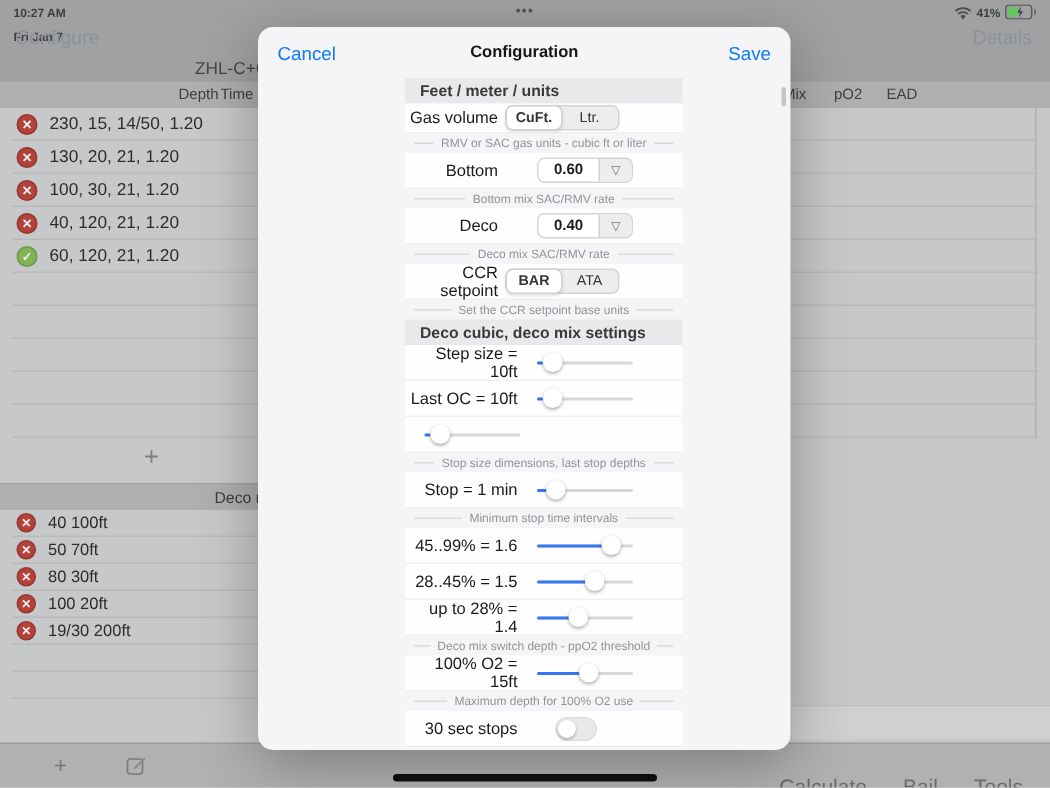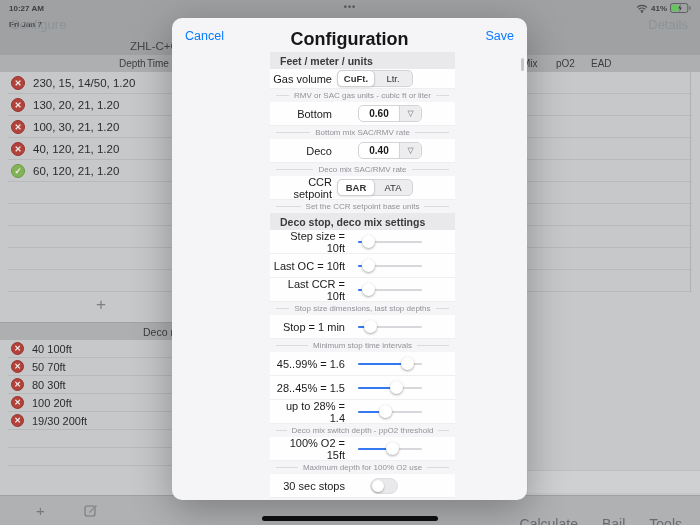--- a/index.html
+++ b/index.html
@@ -41,21 +41,21 @@
 
   .toolbar { position: absolute; left: 0; right: 0; top: 495px; height: 30px; background: #b0b1b3; border-top: 1px solid #a0a1a3; }
   .tb-plus { position: absolute; left: 36px; top: 6px; font-size: 15px; color: #75777a; }
   .tb-compose { position: absolute; left: 84px; top: 7px; }
   .tb-right { position: absolute; right: 18px; top: 20px; display: flex; gap: 24px; font-size: 14px; color: #696b6e; }
   .home-bar { position: absolute; left: 262px; top: 516px; width: 176px; height: 5px; border-radius: 3px; background: #101011; }
 
   
   .modal { position: absolute; left: 172px; top: 18px; width: 355px; height: 482px; background: #f5f5f7; border-radius: 10px; box-shadow: 0 10px 40px rgba(0,0,0,.3); }
   .m-head { position: relative; height: 34px; }
-  .m-title { position: absolute; left: 0; right: 0; top: 11px; text-align: center; font-size: 18px; font-weight: bold; color: #161618; }
+  .m-title { position: absolute; left: 0; right: 0; top: 11px; text-align: center; font-size: 11px; font-weight: bold; color: #161618; }
   .m-cancel { position: absolute; left: 13px; top: 11px; font-size: 12.5px; color: #0a7aff; }
   .m-save { position: absolute; right: 13px; top: 11px; font-size: 12.5px; color: #0a7aff; }
   .m-scroll { position: absolute; right: 3px; top: 40px; width: 3px; height: 13px; border-radius: 2px; background: #c6c6ca; }
 
   .m-content { position: absolute; left: 98px; top: 34px; width: 185px; }
   .msec { height: 17px; background: #e9e9eb; display: flex; align-items: center; padding-left: 10px; font-size: 10.5px; font-weight: bold; color: #3a3a3c; }
   .mrow, .srow, .trow { background: #fefefe; display: flex; align-items: center; border-bottom: 1px solid #efeff2; }
   .mrow { height: 24px; } .mrow.short { height: 20px; }
   .srow { height: 24px; } .trow { height: 24px; }
   .mlabel { width: 62px; text-align: right; font-size: 11px; color: #1a1a1c; flex: none; }
@@ -234,40 +234,39 @@
 
     <div class="mrow">
       <span class="mlabel">CCR setpoint</span>
       <div class="seg-ctl">
         <div class="seg sel">BAR</div>
         <div class="seg">ATA</div>
       </div>
     </div>
     <div class="caption">Set the CCR setpoint base units</div>
 
-    <div class="msec">Deco stop, deco mix settings</div>
+    <div class="msec">Deco cubic, deco mix settings</div>
 
     <div class="srow">
       <span class="slabel">Step size = 10ft</span>
       <div class="slider">
         <div class="sl-track"></div>
           <div class="sl-fill" style="width: 7%;"></div>
         <div class="sl-knob" style="left: calc(7% - 0.9px);"></div>
       </div>
     </div>
     <div class="srow">
       <span class="slabel">Last OC = 10ft</span>
       <div class="slider">
         <div class="sl-track"></div>
           <div class="sl-fill" style="width: 7%;"></div>
         <div class="sl-knob" style="left: calc(7% - 0.9px);"></div>
       </div>
     </div>
     <div class="srow">
-      <span class="slabel">Last CCR = 10ft</span>
       <div class="slider">
         <div class="sl-track"></div>
           <div class="sl-fill" style="width: 7%;"></div>
         <div class="sl-knob" style="left: calc(7% - 0.9px);"></div>
       </div>
     </div>
     <div class="caption">Stop size dimensions, last stop depths</div>
 
     <div class="srow">
       <span class="slabel">Stop = 1 min</span>

